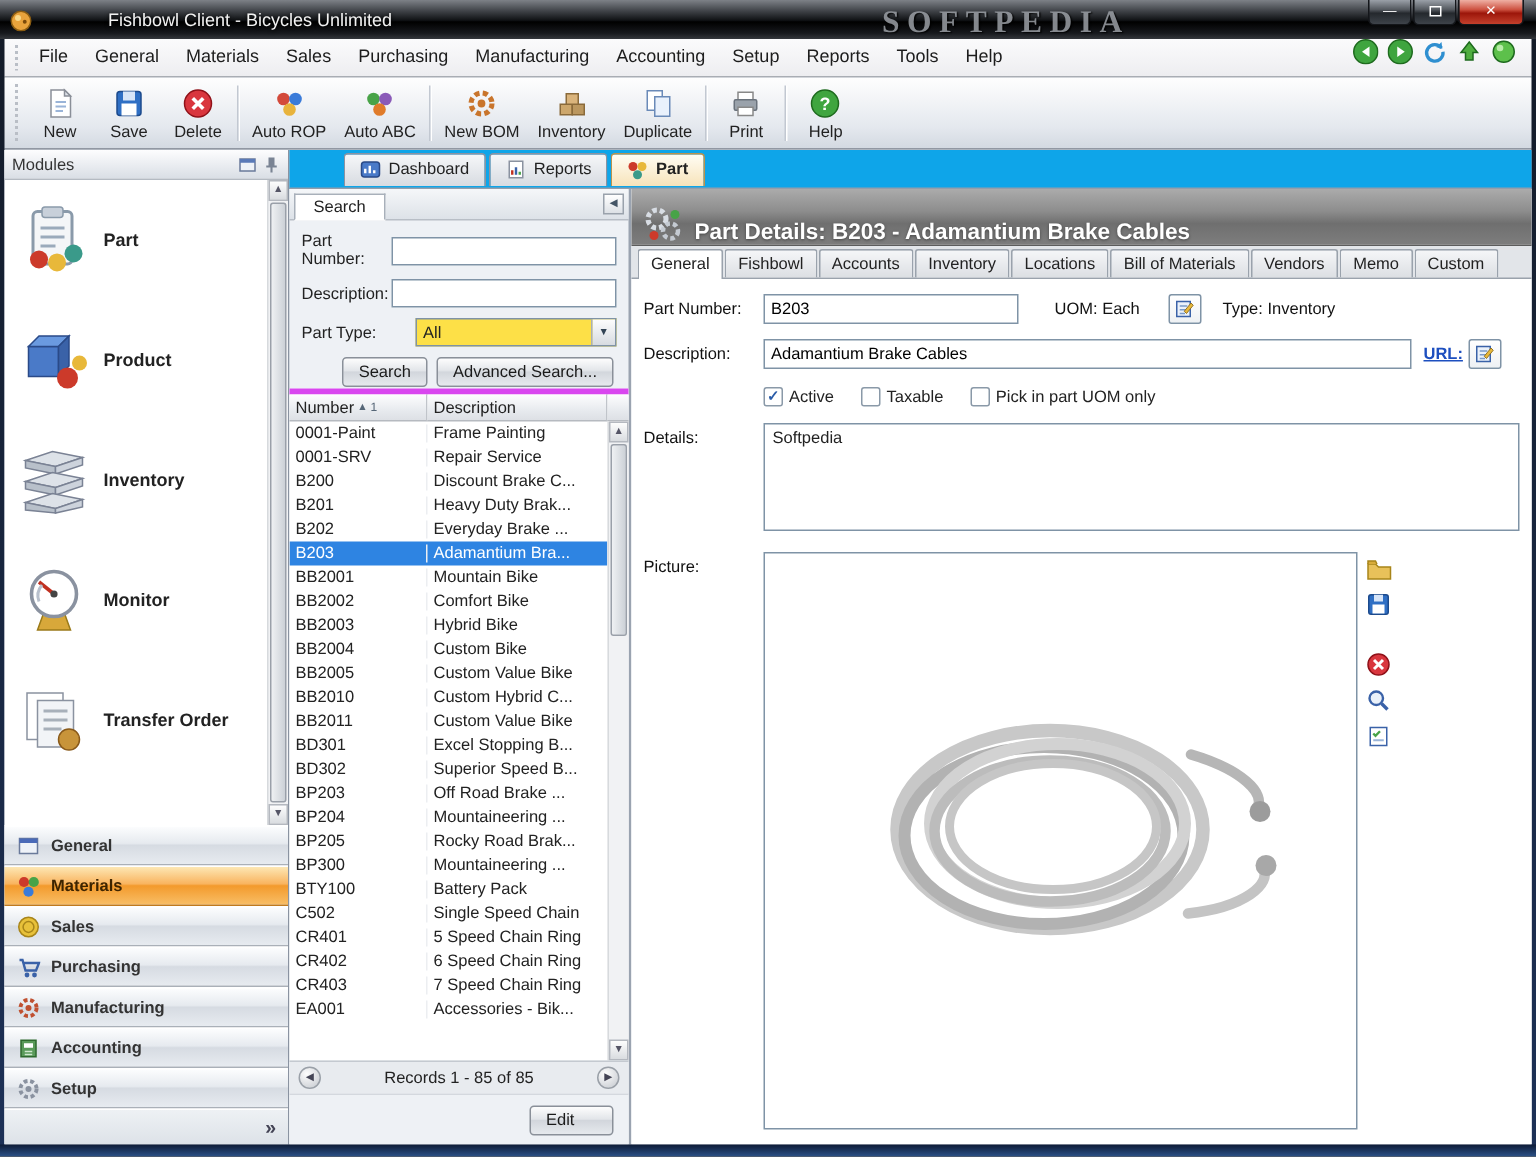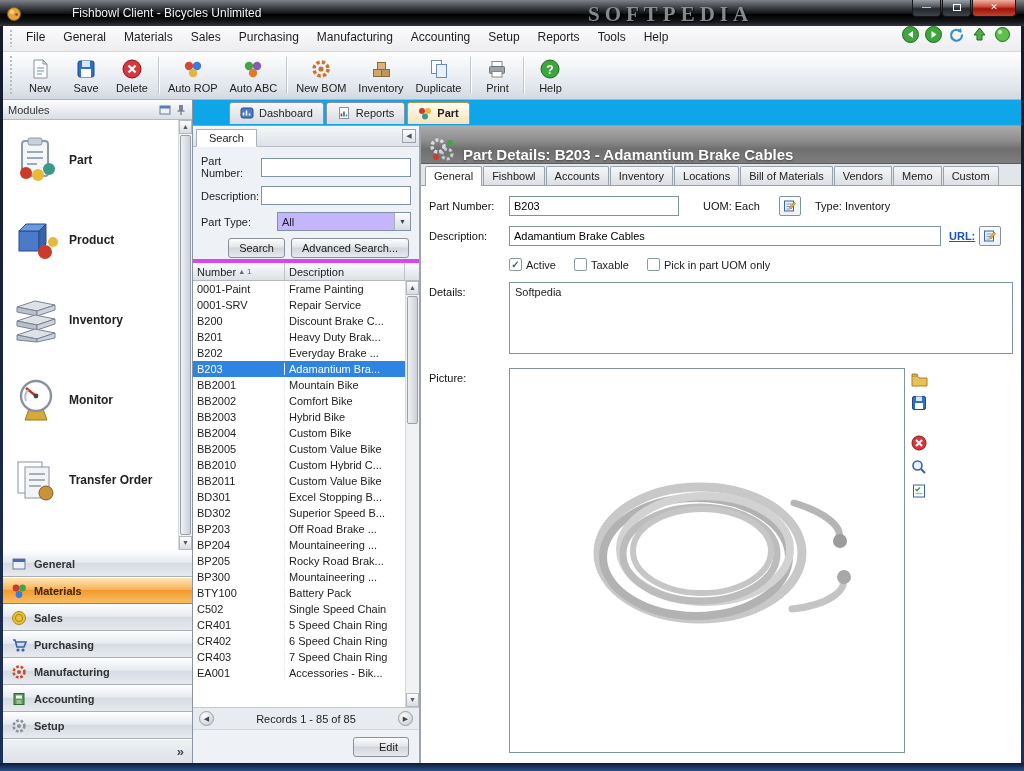--- a/index.html
+++ b/index.html
@@ -96,21 +96,21 @@
   .sp-tab { background:#fff; border:1px solid #a8b0ba; border-bottom:1px solid #fff;
     margin-bottom:-1px; padding:2px 12px; font-size:11px; }
   .sp-collapse { margin-left:auto; margin-bottom:3px; width:14px; height:14px;
     border:1px solid #9aa2ac; background:linear-gradient(#fff,#dde1e6); font-size:7px;
     color:#456; text-align:center; line-height:12px; }
   .sp-form { height:112px; padding:8px 8px 0; position:relative; }
   .f-row { display:flex; align-items:center; margin-bottom:7px; }
   .f-row .lb { width:76px; font-size:11px; }
   .f-row input { flex:1; height:19px; border:1px solid #7f93a6; font-size:11px; padding:1px 3px;
     font-family:"Liberation Sans",sans-serif; background:#fff; }
-  .dd { flex:1; height:19px; border:1px solid #7f93a6; background:#c4b5fd; display:flex; align-items:center; }
+  .dd { flex:1; height:19px; border:1px solid #7f93a6; background:#fde047; display:flex; align-items:center; }
   .dd .val { flex:1; padding:0 4px; }
   .dd .arrow { width:16px; align-self:stretch; background:linear-gradient(#fdfdfd,#d7dbe1);
     border-left:1px solid #a8b0ba; font-size:7px; color:#345; text-align:center; line-height:17px; }
   .btnrow { display:flex; justify-content:flex-end; gap:6px; padding-right:2px; }
   .btn { background:linear-gradient(#fdfdfd,#e2e5e9 45%,#d2d6dc 50%,#e6e9ed);
     border:1px solid #8a9099; border-radius:3px; font-size:11px; padding:3px 10px; color:#1a1a1a; }
   .stable { flex:1; display:flex; flex-direction:column; min-height:0; background:#fff;
     border-top:4px solid #d946ef; }
   .thead { display:flex; height:18px; }
   .th { background:linear-gradient(#fdfdfe,#e8ebef 60%,#dde0e5); border-right:1px solid #c0c4ca;
@@ -124,21 +124,21 @@
   .trow .c-desc { flex:1; padding:0 4px; overflow:hidden; white-space:nowrap; }
   .trow.selected { background:#2e84e2; color:#fff; }
   .sp-footer { height:22px; background:#e8ebef; border-top:1px solid #c4c9d0;
     display:flex; align-items:center; justify-content:space-between; padding:0 6px; }
   .rec-btn { width:15px; height:15px; border-radius:50%; border:1px solid #9aa0a8;
     background:radial-gradient(circle at 35% 30%, #fdfdfd, #c4c8ce); font-size:7px; color:#445;
     text-align:center; line-height:13px; }
   .rec-text { font-size:11px; color:#222; }
   .sp-editrow { height:34px; display:flex; align-items:center; justify-content:flex-end;
     padding-right:10px; background:#eef1f5; border-top:1px solid #d4d8de; }
-  .btn.edit { width:56px; text-align:right; }
+  .btn.edit { width:56px; text-align:left; }
 
   
   .details { flex:1; display:flex; flex-direction:column; min-width:0; background:#fff; }
   .dheader { height:38px; background:linear-gradient(#ababab,#8d8d8d 40%,#6f6f6f 62%,#7d7d7d);
     border-bottom:1px solid #5c5c5c; display:flex; align-items:flex-end; gap:8px; padding:0 8px; }
   .dheader .t { color:#fff; font-size:15px; font-weight:bold; text-shadow:0 1px 2px #444; }
   .dtabs { height:22px; background:#e2e5e9; border-bottom:1px solid #9aa2ac;
     display:flex; align-items:flex-end; padding-left:4px; }
   .dtab { border:1px solid #9aa2ac; border-bottom:none; border-radius:2px 2px 0 0;
     background:linear-gradient(#f5f6f8,#dcdfe3); padding:3px 8px; margin-right:1px; font-size:11px; }

